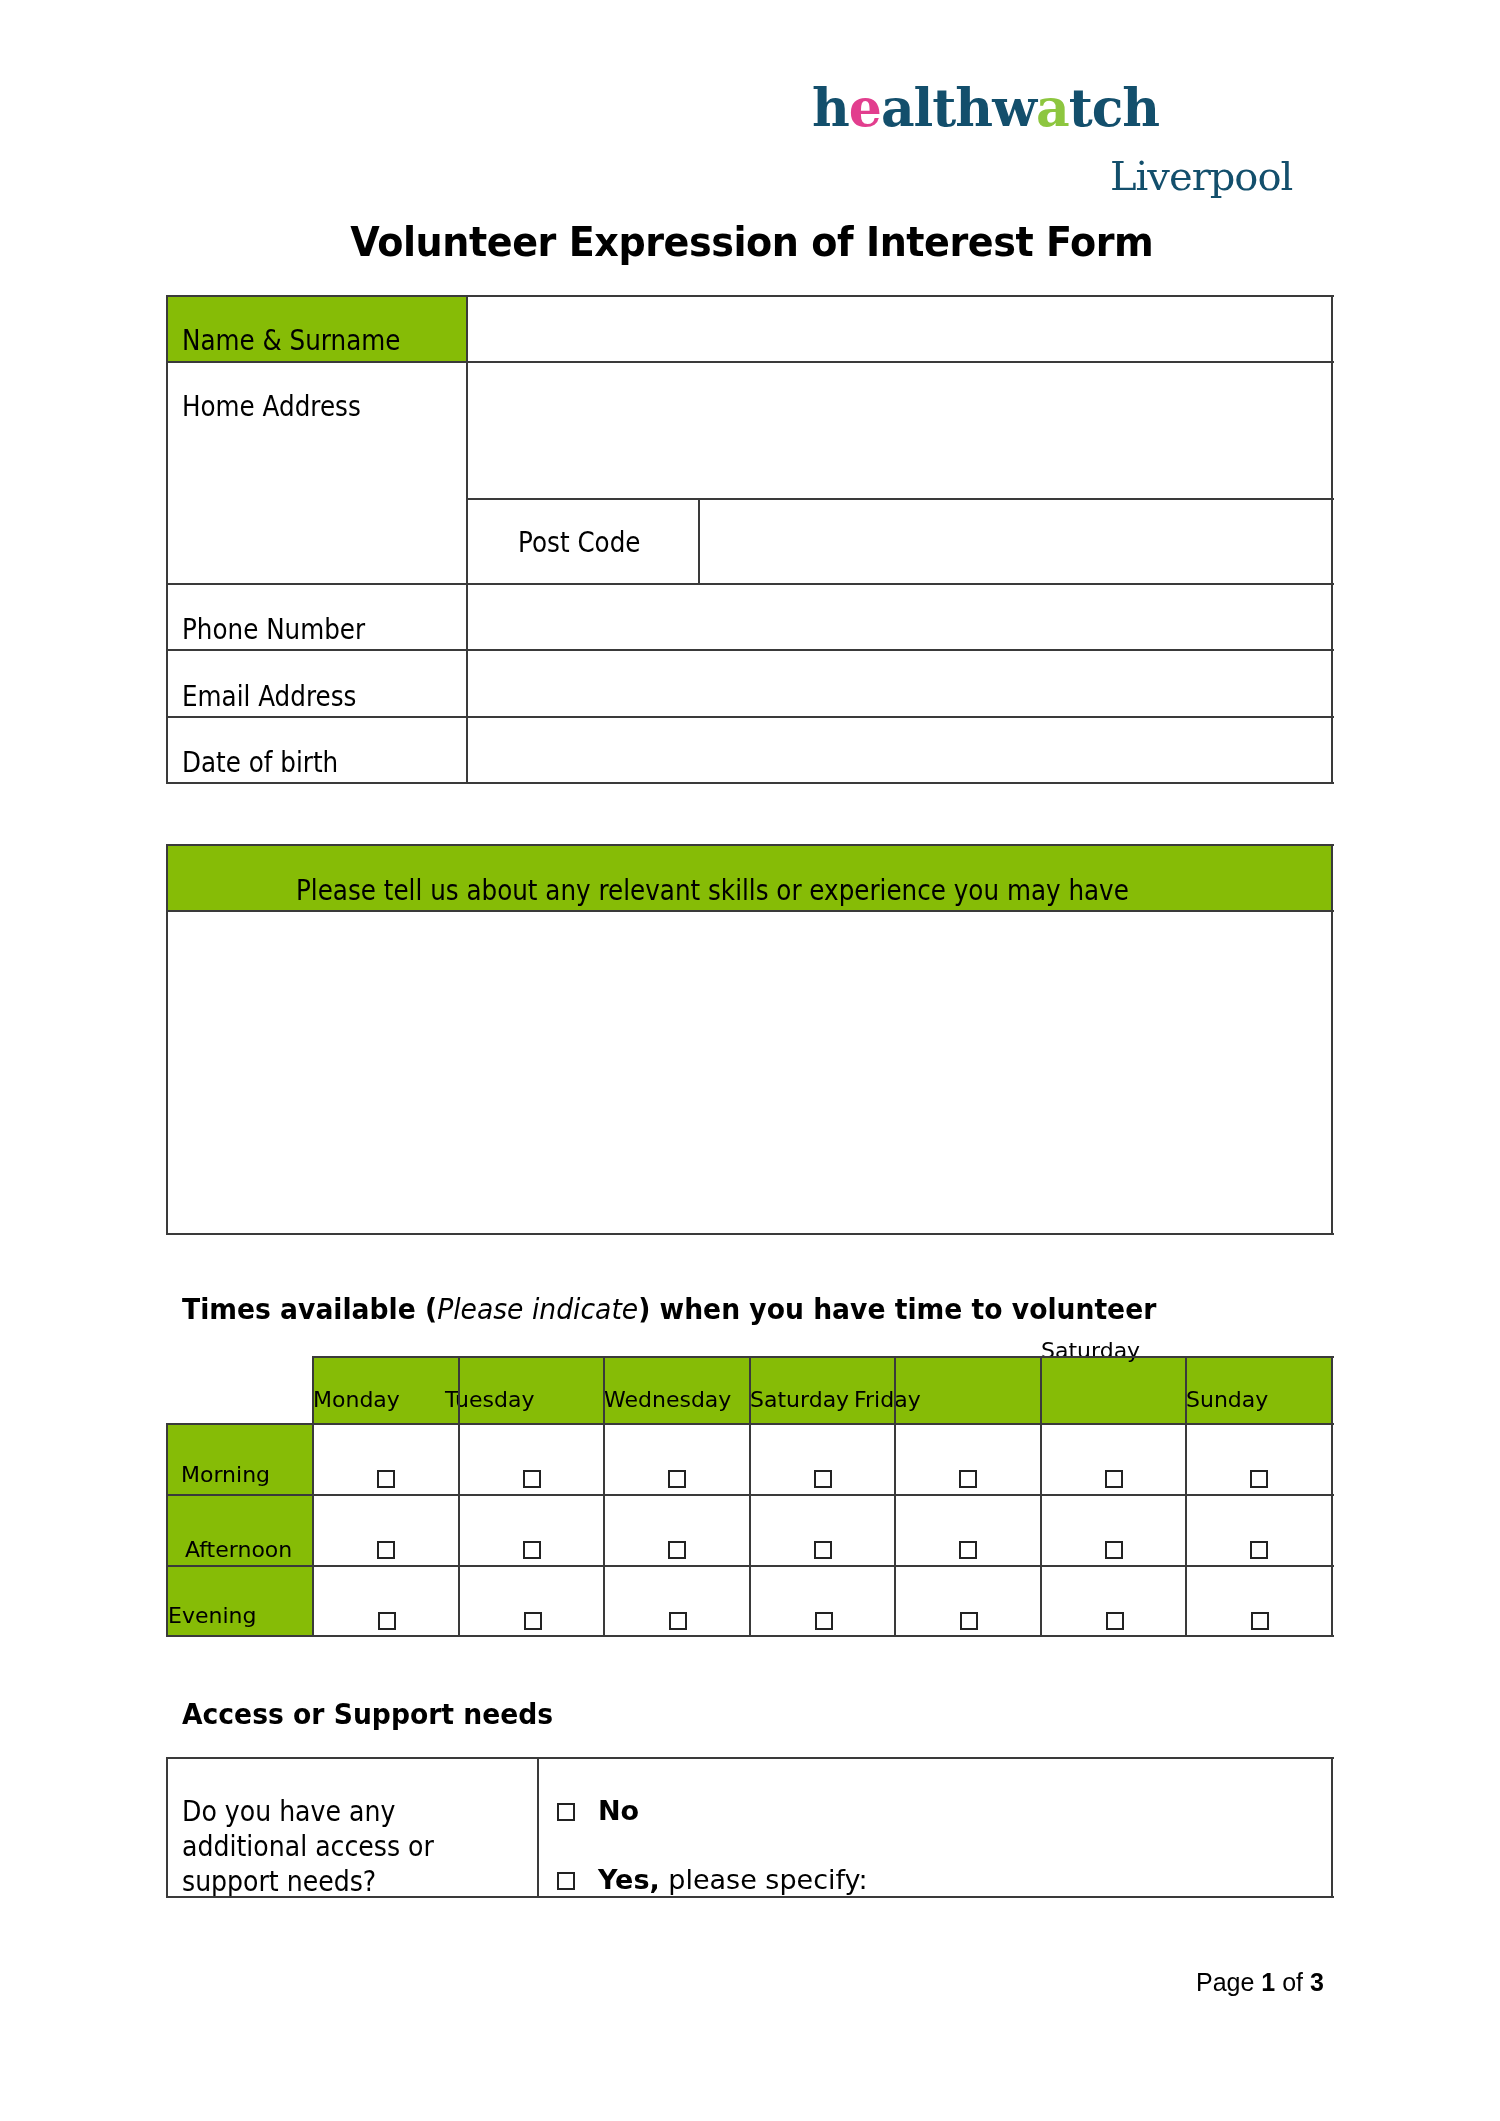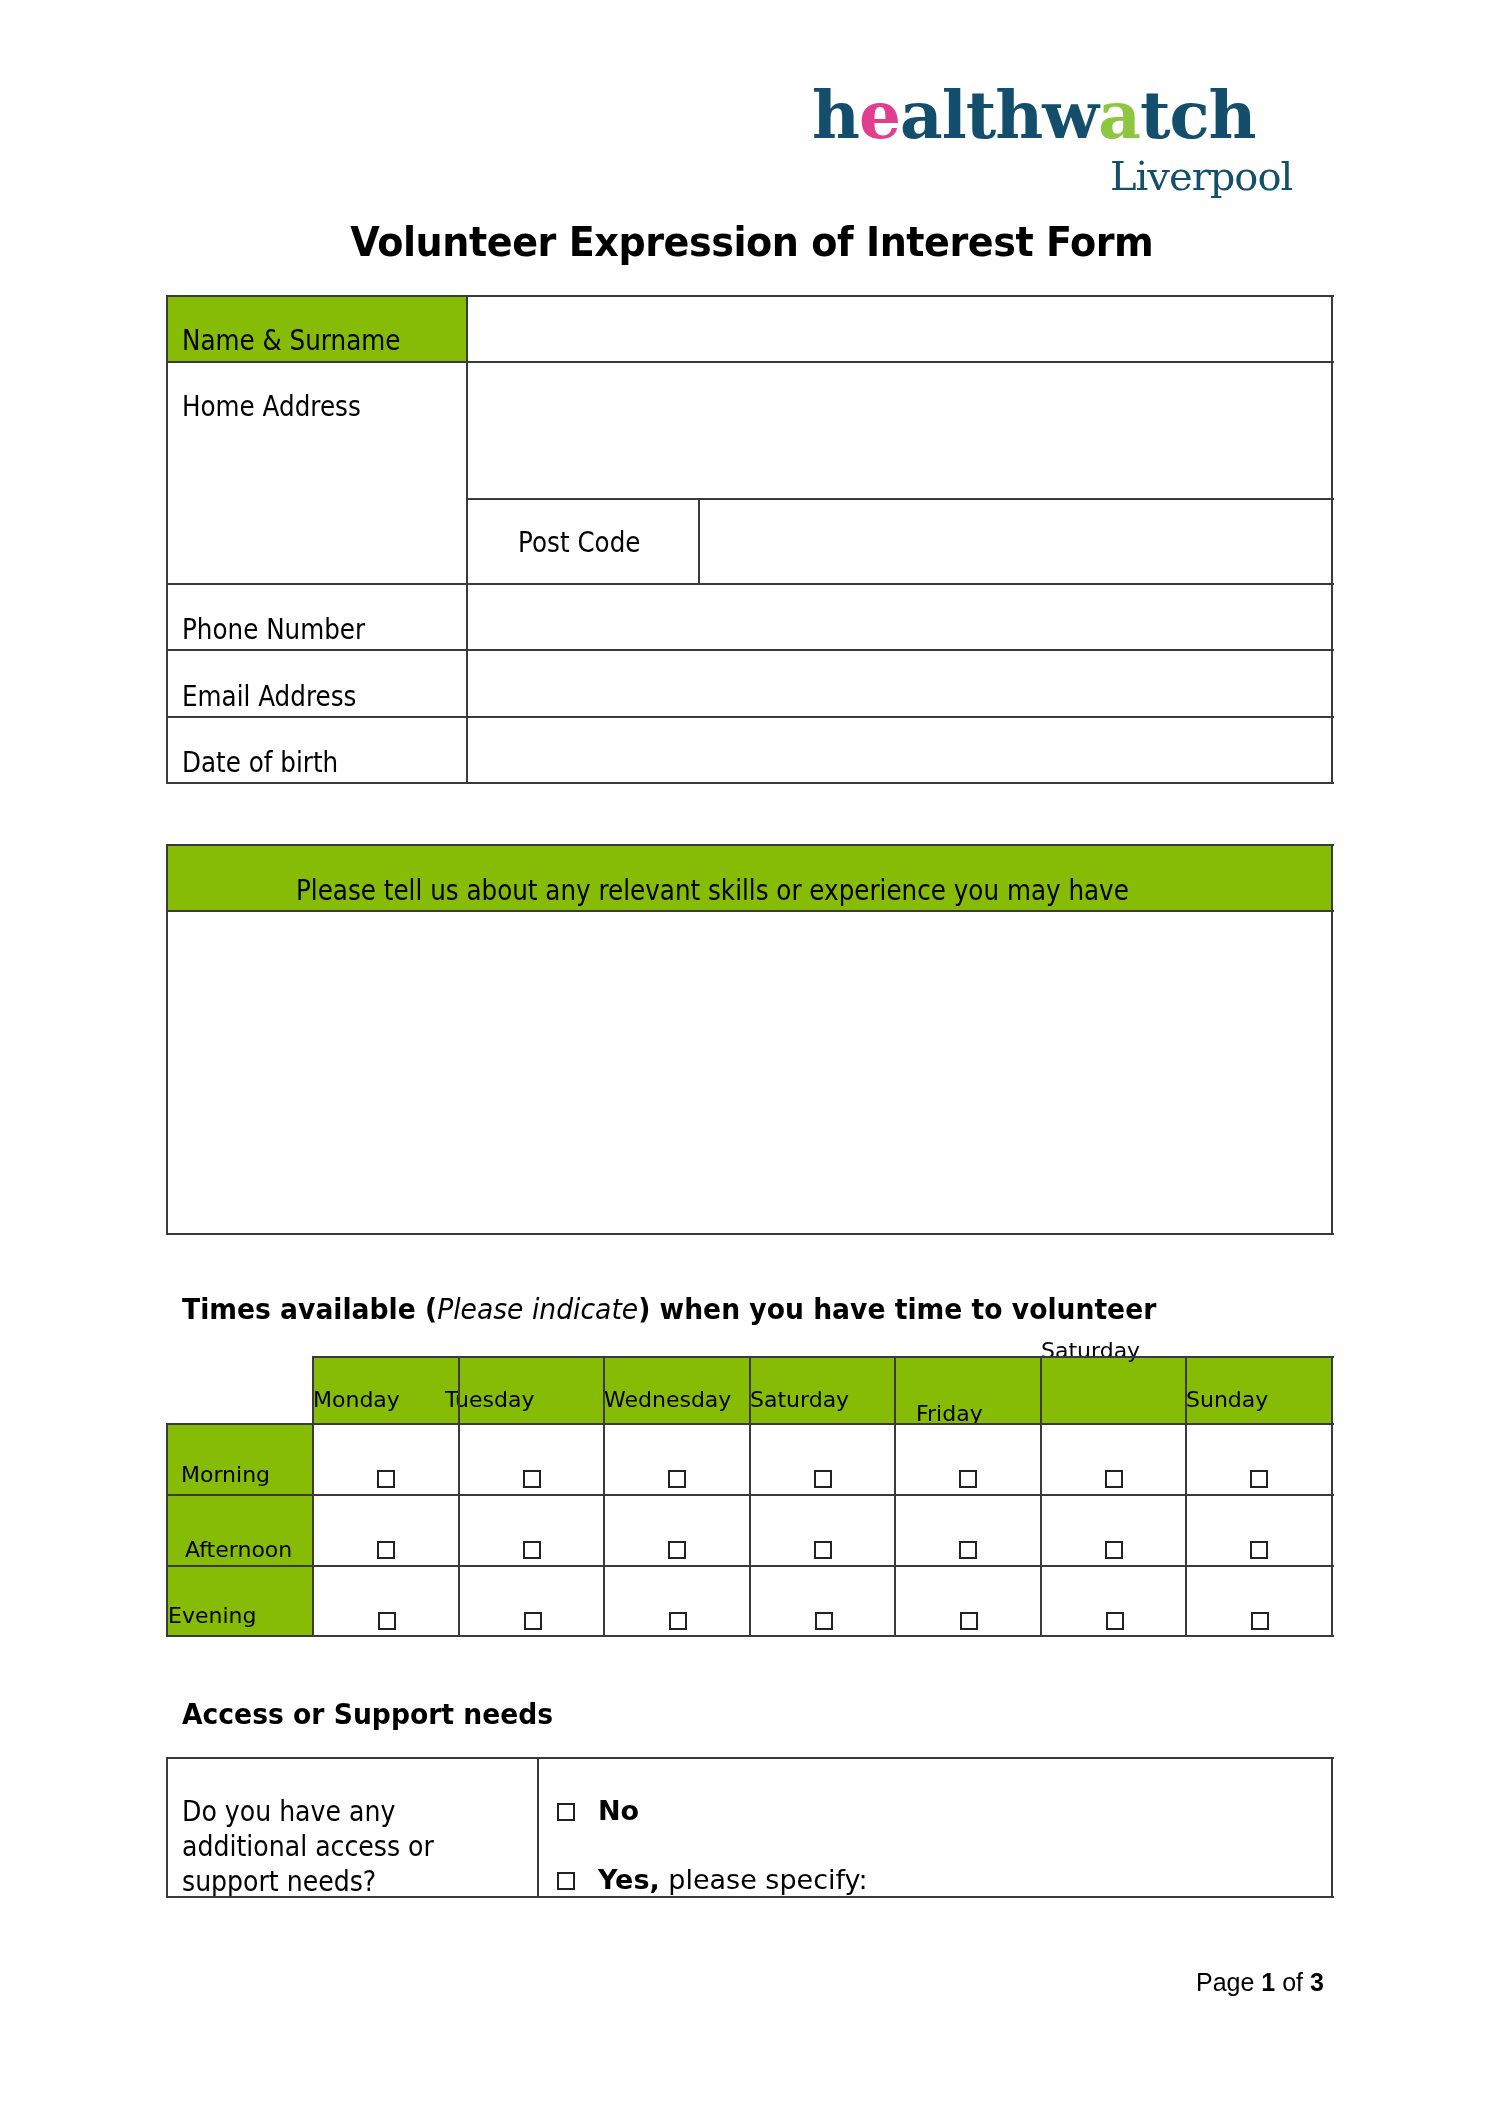--- a/index.html
+++ b/index.html
@@ -1,20 +1,20 @@
 <!DOCTYPE html>
 <html><head>
 <meta charset="utf-8">
 <style>
   html, body { margin:0; padding:0; background:#ffffff; }
   body { width:1500px; height:2121px; position:relative; overflow:hidden;
          font-family:"DejaVu Sans", sans-serif; color:#000; }
   .abs { position:absolute; }
   .logo-main { left:812px; top:82px; font-family:"DejaVu Serif", serif; font-weight:bold;
-               font-size:66px; letter-spacing:-1px; color:#134F6C; line-height:1; white-space:nowrap; }
+               font-size:52px; letter-spacing:-1px; color:#134F6C; line-height:1; white-space:nowrap; }
   .logo-main .pink { color:#E23E8E; }
   .logo-main .green { color:#8DC63F; }
   .logo-sub { left:1110px; top:156px; font-family:"DejaVu Serif", serif; font-size:40px;
               color:#134F6C; line-height:1; white-space:nowrap; letter-spacing:-1px; }
   .title { left:0; width:1500px; top:218px; text-align:center; font-size:41px; font-weight:bold;
            letter-spacing:-0.5px; padding-left:4px; box-sizing:border-box; white-space:nowrap; transform:scaleX(0.93); }
   .cell { position:absolute; box-sizing:border-box; }
   .line-h { position:absolute; height:2px; background:#3a3a3a; }
   .line-v { position:absolute; width:2px; background:#3a3a3a; }
   .green-bg { background:#86BC06; }
@@ -83,21 +83,21 @@
 
 <div>
 
   <div class="cell green-bg" style="left:313px;top:1357px;width:1019px;height:67px;"></div>
   <div class="cell green-bg" style="left:167px;top:1424px;width:146px;height:212px;"></div>
 
   <div class="day-lbl" style="left:313px;top:1387px;width:146px;">Monday</div>
   <div class="day-lbl" style="left:445px;top:1387px;width:146px;">Tuesday</div>
   <div class="day-lbl" style="left:604px;top:1387px;width:146px;">Wednesday</div>
   <div class="day-lbl" style="left:750px;top:1387px;width:146px;">Saturday</div>
-  <div class="day-lbl" style="left:916px;top:1387px;width:133px;margin-top:14px;">Friday</div>
+  <div class="day-lbl" style="left:854px;top:1387px;width:133px;">Friday</div>
   <div class="day-lbl" style="left:1041px;top:1338px;width:146px;">Saturday</div>
   <div class="day-lbl" style="left:1186px;top:1387px;width:146px;">Sunday</div>
 
   <div class="day-lbl" style="left:181px;top:1462px;text-align:left;">Morning</div>
   <div class="day-lbl" style="left:185px;top:1537px;text-align:left;">Afternoon</div>
   <div class="day-lbl" style="left:168px;top:1603px;text-align:left;">Evening</div>
 
   <div class="chk" style="left:377px;top:1470px;"></div>
   <div class="chk" style="left:523px;top:1470px;"></div>
   <div class="chk" style="left:668px;top:1470px;"></div>

